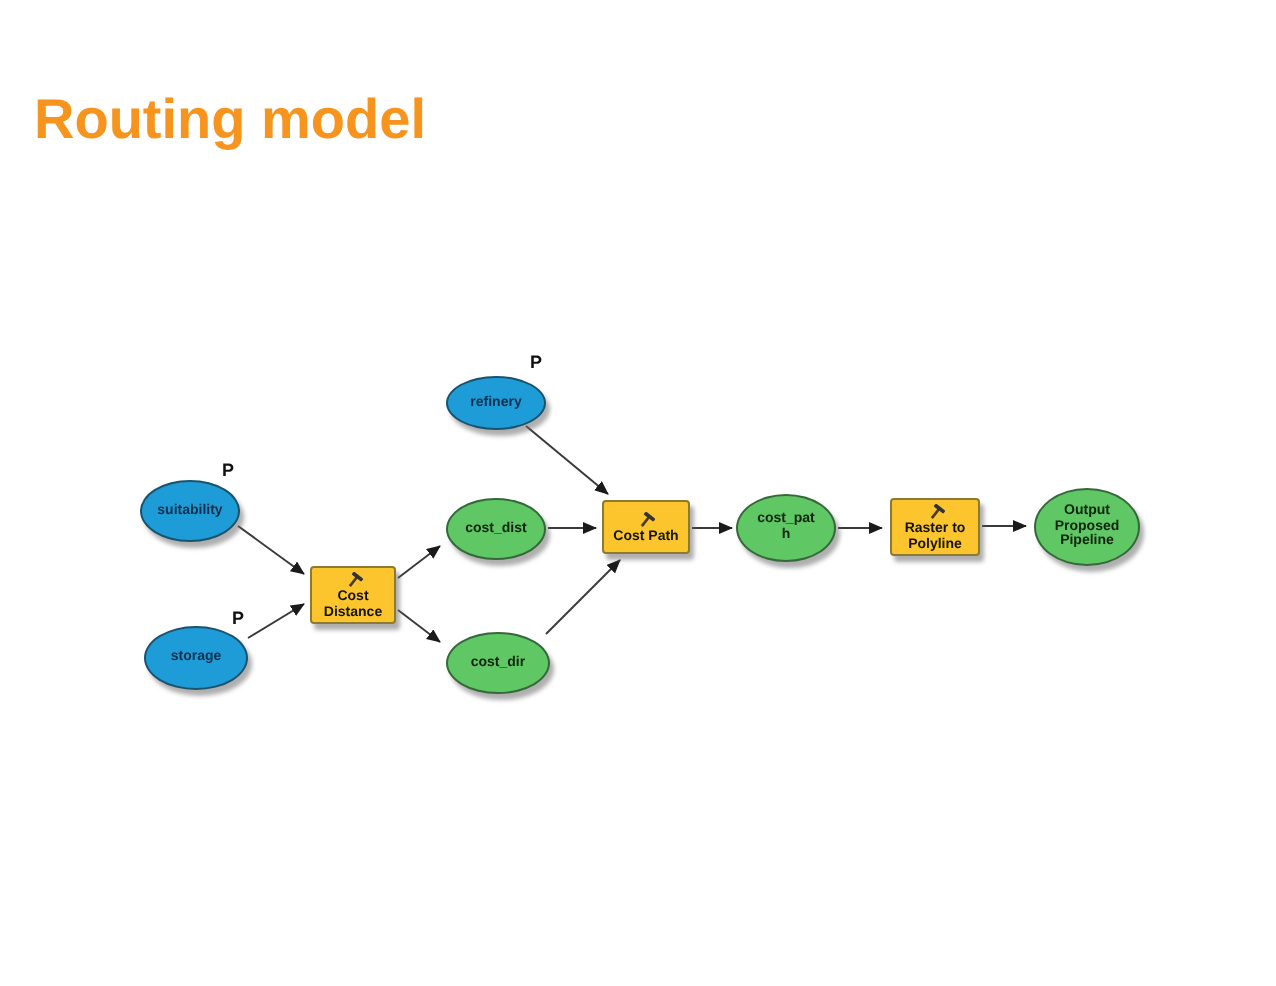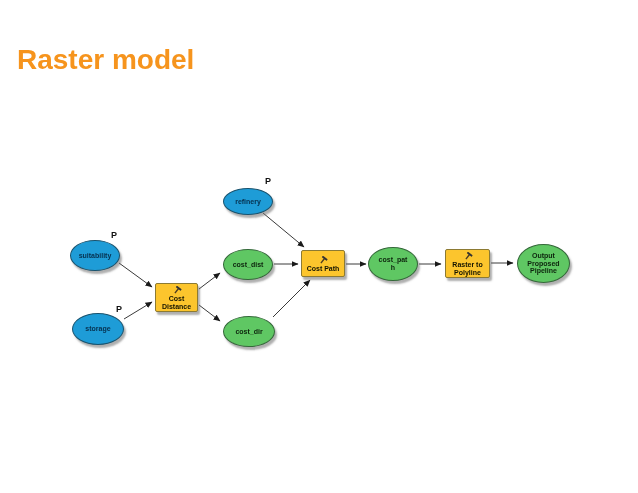--- a/index.html
+++ b/index.html
@@ -38,21 +38,21 @@
   .hammer{display:block;height:9px;margin-bottom:0;}
   .p-label{
     position:absolute;font-size:9px;font-weight:bold;color:#111;z-index:3;
   }
 </style>
 </head>
 <body>
 
 <div class="slide">
 
-  <h1 class="title">Raster model</h1>
+  <h1 class="title">Routing model</h1>
 
   <svg class="connectors" viewBox="0 0 638 493" xmlns="http://www.w3.org/2000/svg">
     <defs>
       <marker id="arr" markerWidth="9" markerHeight="8" refX="6.5" refY="3" orient="auto" markerUnits="userSpaceOnUse">
         <path d="M0,0 L7,3 L0,6 z" fill="#1a1a1a"></path>
       </marker>
     </defs>
     <g stroke="#3a3a3a" stroke-width="1">
       <line x1="119" y1="263" x2="152" y2="287" marker-end="url(#arr)"></line>
       <line x1="124" y1="319" x2="152" y2="302" marker-end="url(#arr)"></line>

